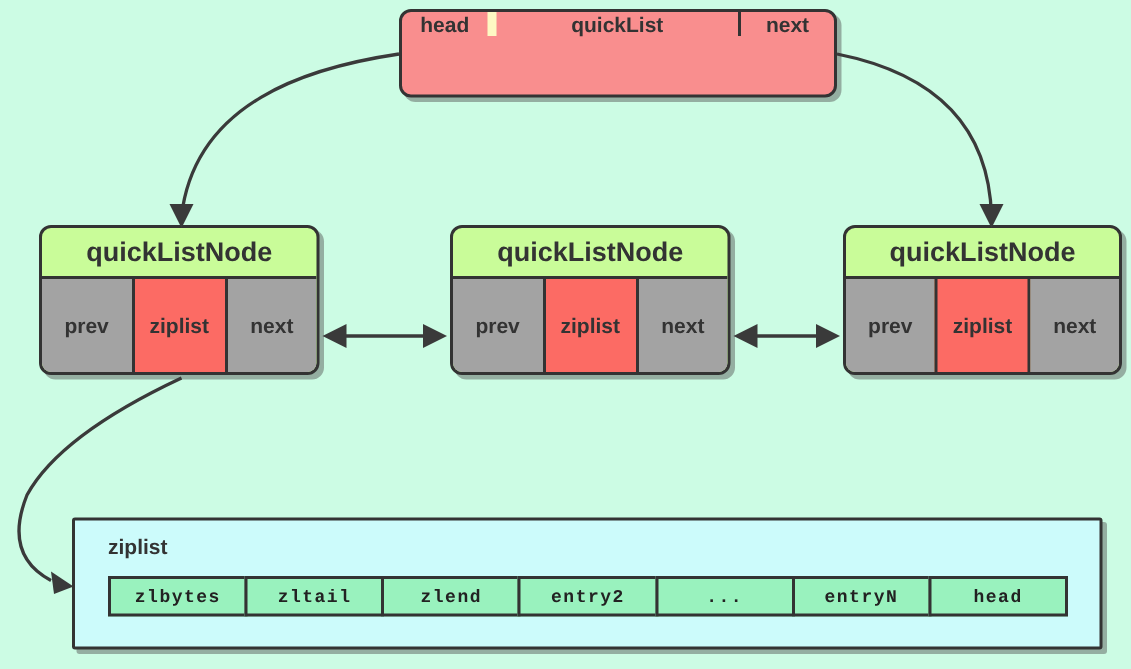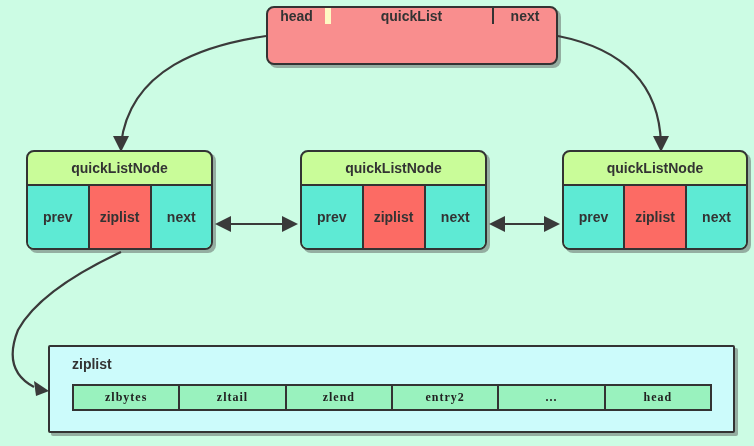--- a/index.html
+++ b/index.html
@@ -43,29 +43,29 @@
     display:flex;flex-direction:column;
     overflow:hidden;
   }
   .node-1{left:26px;top:150px;}
   .node-2{left:300px;top:150px;}
   .node-3{left:562px;top:150px;width:186px;}
   .node .hd{
     height:32px;flex:0 0 32px;
     border-bottom:2px solid #333;
     display:flex;align-items:center;justify-content:center;
-    font-weight:bold;font-size:14px;color:#333;
+    font-weight:bold;font-size:18px;color:#333;
   }
   .node .body{
     flex:1;display:flex;align-items:stretch;
   }
   .node .body .cell{
     display:flex;align-items:center;justify-content:center;
     font-weight:bold;font-size:14px;color:#333;
-    background:#5eead4;
+    background:#a3a3a3;
   }
   .node .body .prev{flex:1;}
   .node .body .zl{
     width:60px;flex:0 0 60px;
     background:#FC6B64;
     border-left:2px solid #333;border-right:2px solid #333;
   }
   .node .body .next{flex:1;}
   
   .zbox{
@@ -81,21 +81,21 @@
     position:absolute;left:22px;top:37px;
     width:640px;height:27px;
     display:flex;
   }
   .zrow .zcell{
     flex:1;
     background:#99F2BE;
     border:2px solid #333;
     margin-left:-2px;
     display:flex;align-items:center;justify-content:center;
-    font-family:Liberation Serif, serif;
+    font-family:Liberation Mono, monospace;
     font-weight:bold;font-size:12px;color:#222;
     letter-spacing:1px;
     box-sizing:border-box;
   }
   .zrow .zcell:first-child{margin-left:0;}
 </style>
 </head>
 <body>
 
 <div class="canvas">
@@ -153,17 +153,18 @@
   </div>
 
   <div class="box zbox">
     <div class="ztitle">ziplist</div>
     <div class="zrow">
       <div class="zcell">zlbytes</div>
       <div class="zcell">zltail</div>
       <div class="zcell">zlend</div>
       <div class="zcell">entry2</div>
       <div class="zcell">...</div>
+      <div class="zcell">entryN</div>
       <div class="zcell">head</div>
     </div>
   </div>
 
 </div>
 
 </body></html>

